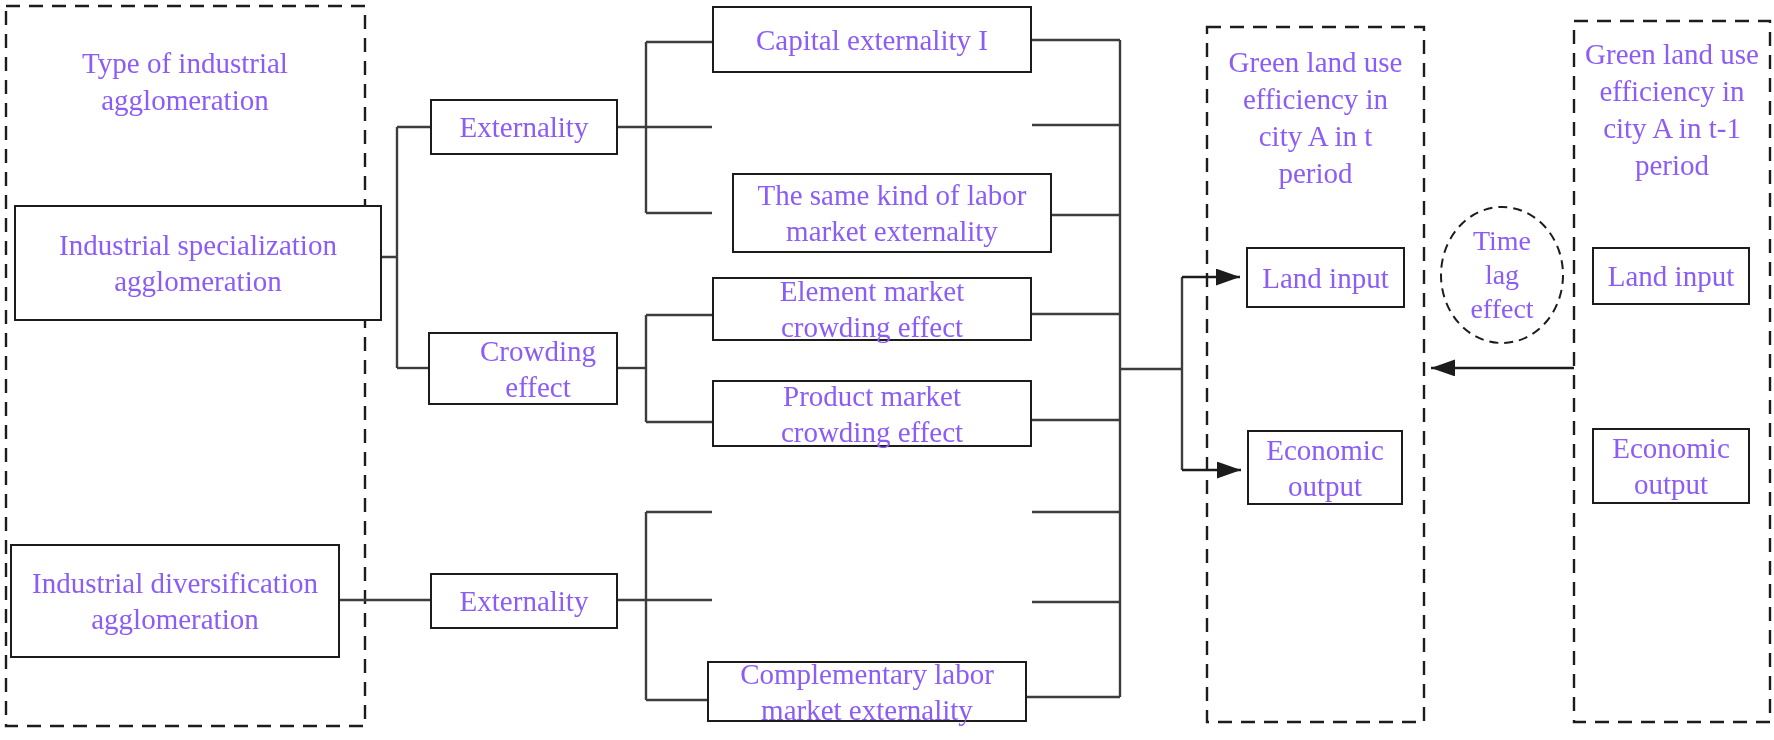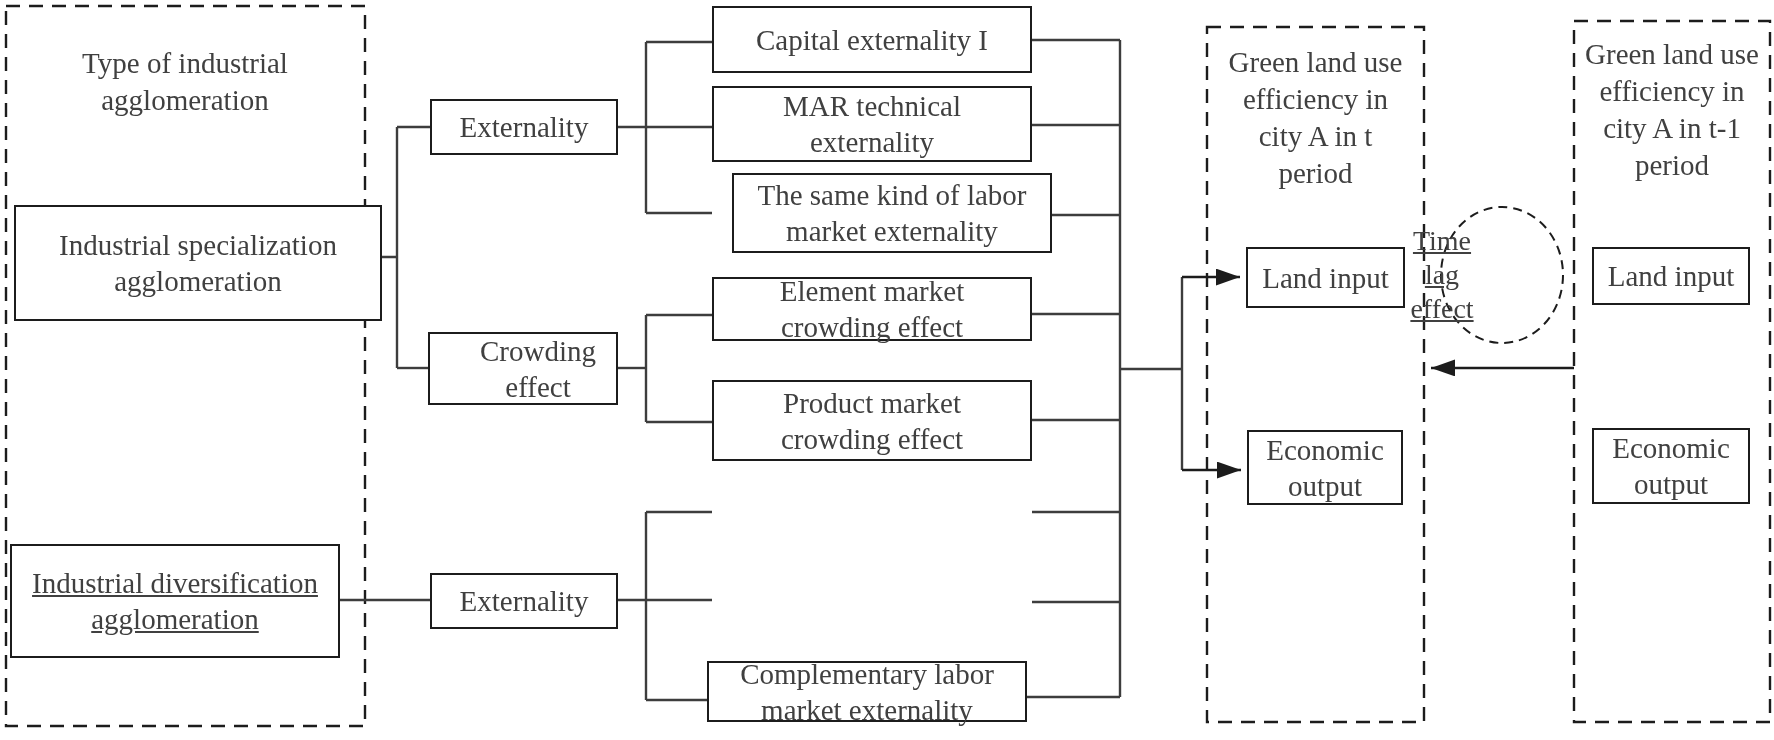--- a/index.html
+++ b/index.html
@@ -1,21 +1,21 @@
 <!DOCTYPE html>
 <html><head>
 <meta charset="utf-8">
 <style>
   html,body{margin:0;padding:0;background:#ffffff;}
   .stage{
     position:relative;
     width:1774px;height:740px;
     background:#ffffff;
     font-family:"Liberation Serif","DejaVu Serif",serif;
-    color:#404040;
+    color:#8b5cf6;
     overflow:hidden;
   }
   svg.wires{position:absolute;left:0;top:0;z-index:1;}
   .node{
     position:absolute;z-index:2;
     background:#ffffff;
     border:2px solid #1c1c1c;
     display:flex;align-items:center;justify-content:center;
     text-align:center;
     font-size:29px;line-height:36px;
@@ -106,45 +106,43 @@
 efficiency in
 city A in t
 period</div>
   <div class="title" style="left:1578px;top:36px;width:188px;">Green land use
 efficiency in
 city A in t-1
 period</div>
 
   <div class="node" style="left:14px;top:205px;width:368px;height:116px;">Industrial specialization
 agglomeration</div>
-  <div class="node" style="left:10px;top:544px;width:330px;height:114px;text-decoration:underline;">Industrial diversification
+  <div class="node" style="left:10px;top:544px;width:330px;height:114px;">Industrial diversification
 agglomeration</div>
 
   <div class="node" style="left:430px;top:99px;width:188px;height:56px;">Externality</div>
   <div class="node" style="left:428px;top:332px;width:190px;height:73px;padding-left:30px;">Crowding
 effect</div>
   <div class="node" style="left:430px;top:573px;width:188px;height:56px;">Externality</div>
 
   <div class="node" style="left:712px;top:6px;width:320px;height:67px;">Capital externality I</div>
-  <div class="node" style="left:712px;top:86px;width:320px;height:76px;">MAR technical
-externality</div>
   <div class="node" style="left:712px;top:173px;width:320px;height:80px;margin-left:20px;">The same kind of labor
 market externality</div>
   <div class="node" style="left:712px;top:277px;width:320px;height:64px;">Element market
 crowding effect</div>
-  <div class="node" style="left:712px;top:380px;width:320px;height:81px;">Product market
+  <div class="node" style="left:712px;top:380px;width:320px;height:67px;">Product market
 crowding effect</div>
   <div class="node" style="left:707px;top:661px;width:320px;height:61px;">Complementary labor
 market externality</div>
 
   <div class="node" style="left:1246px;top:247px;width:159px;height:61px;">Land input</div>
   <div class="node" style="left:1247px;top:430px;width:156px;height:75px;">Economic
 output</div>
 
   <div class="node" style="left:1592px;top:247px;width:158px;height:58px;">Land input</div>
   <div class="node" style="left:1592px;top:428px;width:158px;height:76px;">Economic
 output</div>
 
-  <div class="bubble" style="left:1392px;top:210px;width:100px;height:130px;text-decoration:underline;">Time
+  <div class="bubble" style="left:1452px;top:210px;width:100px;height:130px;">Time
 lag
 effect</div>
 
 </div>
 
 </body></html>

